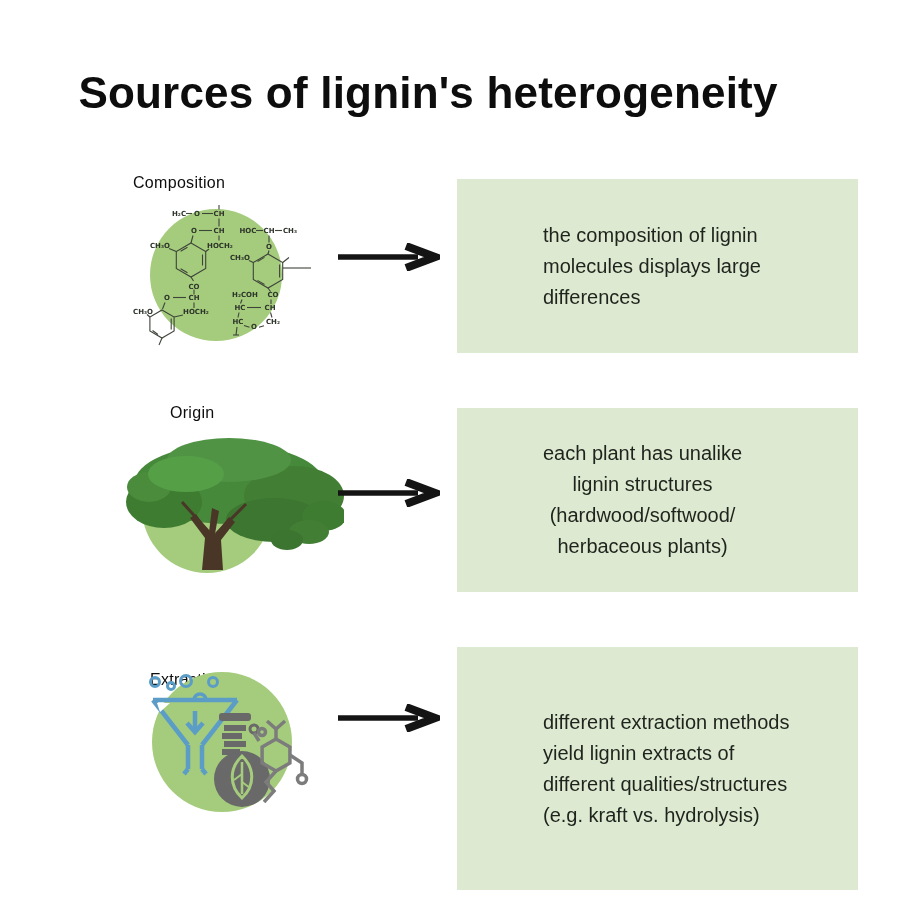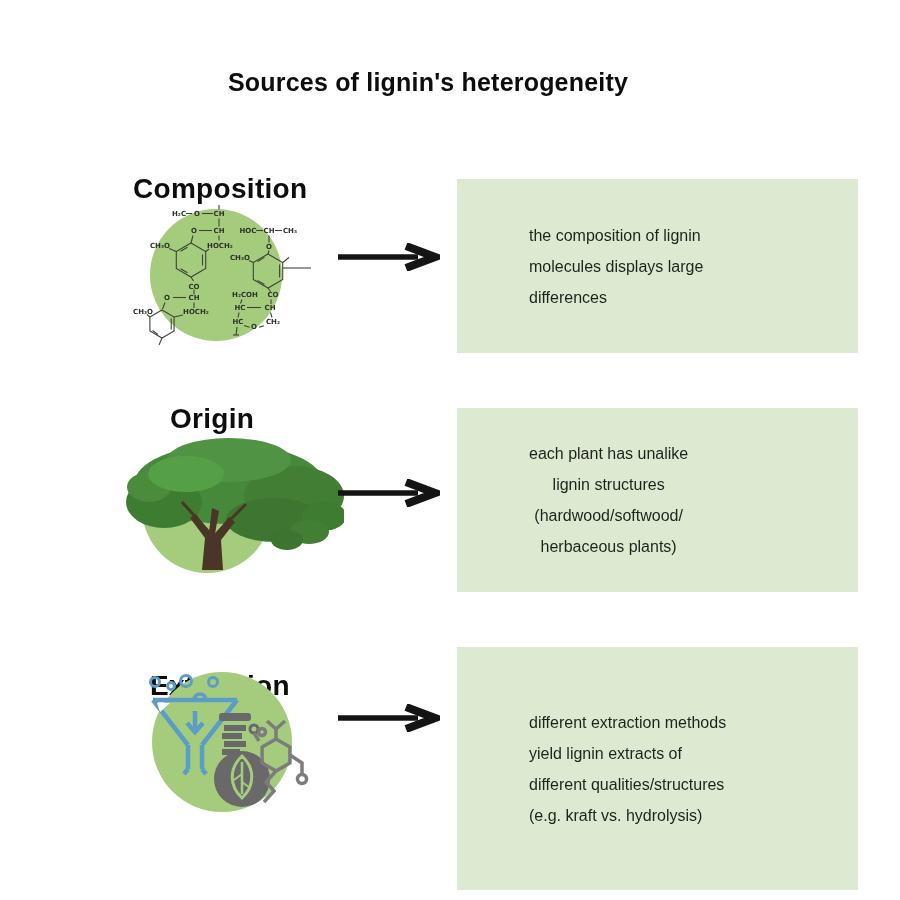--- a/index.html
+++ b/index.html
@@ -4,39 +4,39 @@
 <style>
   html,body{margin:0;padding:0;}
   body{
     width:900px;height:900px;position:relative;overflow:hidden;
     background:var(--page-bg,#fff);
     font-family:"Liberation Sans",sans-serif;
   }
   .abs{position:absolute;}
   .title{
     top:68px;left:0;width:856px;text-align:center;
-    font-size:25px;font-weight:700;letter-spacing:.2px;
+    font-size:44px;font-weight:700;letter-spacing:.2px;
     color:var(--heading-black,#0d0d0d);
   }
   .row-label{
-    font-size:28px;font-weight:700;letter-spacing:.3px;
+    font-size:16px;font-weight:400;letter-spacing:.3px;
     color:var(--heading-black,#0d0d0d);line-height:1.1;
   }
   .circle{
     border-radius:50%;
     background:var(--circle-green,#a4cc7c);
   }
   .desc-box{
     left:457px;width:401px;
     background:var(--box-green,#dde9d0);
     display:flex;align-items:center;
   }
   .desc-box p{
-    margin:4px;padding-left:68px;padding-right:12px;
-    font-size:16px;line-height:31px;
+    margin:18px;padding-left:68px;padding-right:12px;
+    font-size:20px;line-height:31px;
     color:var(--body-text,#1e241d);
     white-space:pre-line;
   }
   .lbl-composition{left:133px;top:174px;}
   .lbl-origin{left:170px;top:404px;}
   .lbl-extraction{left:150px;top:636px;margin-top:35px;}
   .circle-1{left:150px;top:209px;width:132px;height:132px;}
   .circle-2{left:142px;top:443px;width:130px;height:130px;}
   .circle-3{left:152px;top:672px;width:140px;height:140px;}
   .chem-svg{left:133px;top:202px;}

